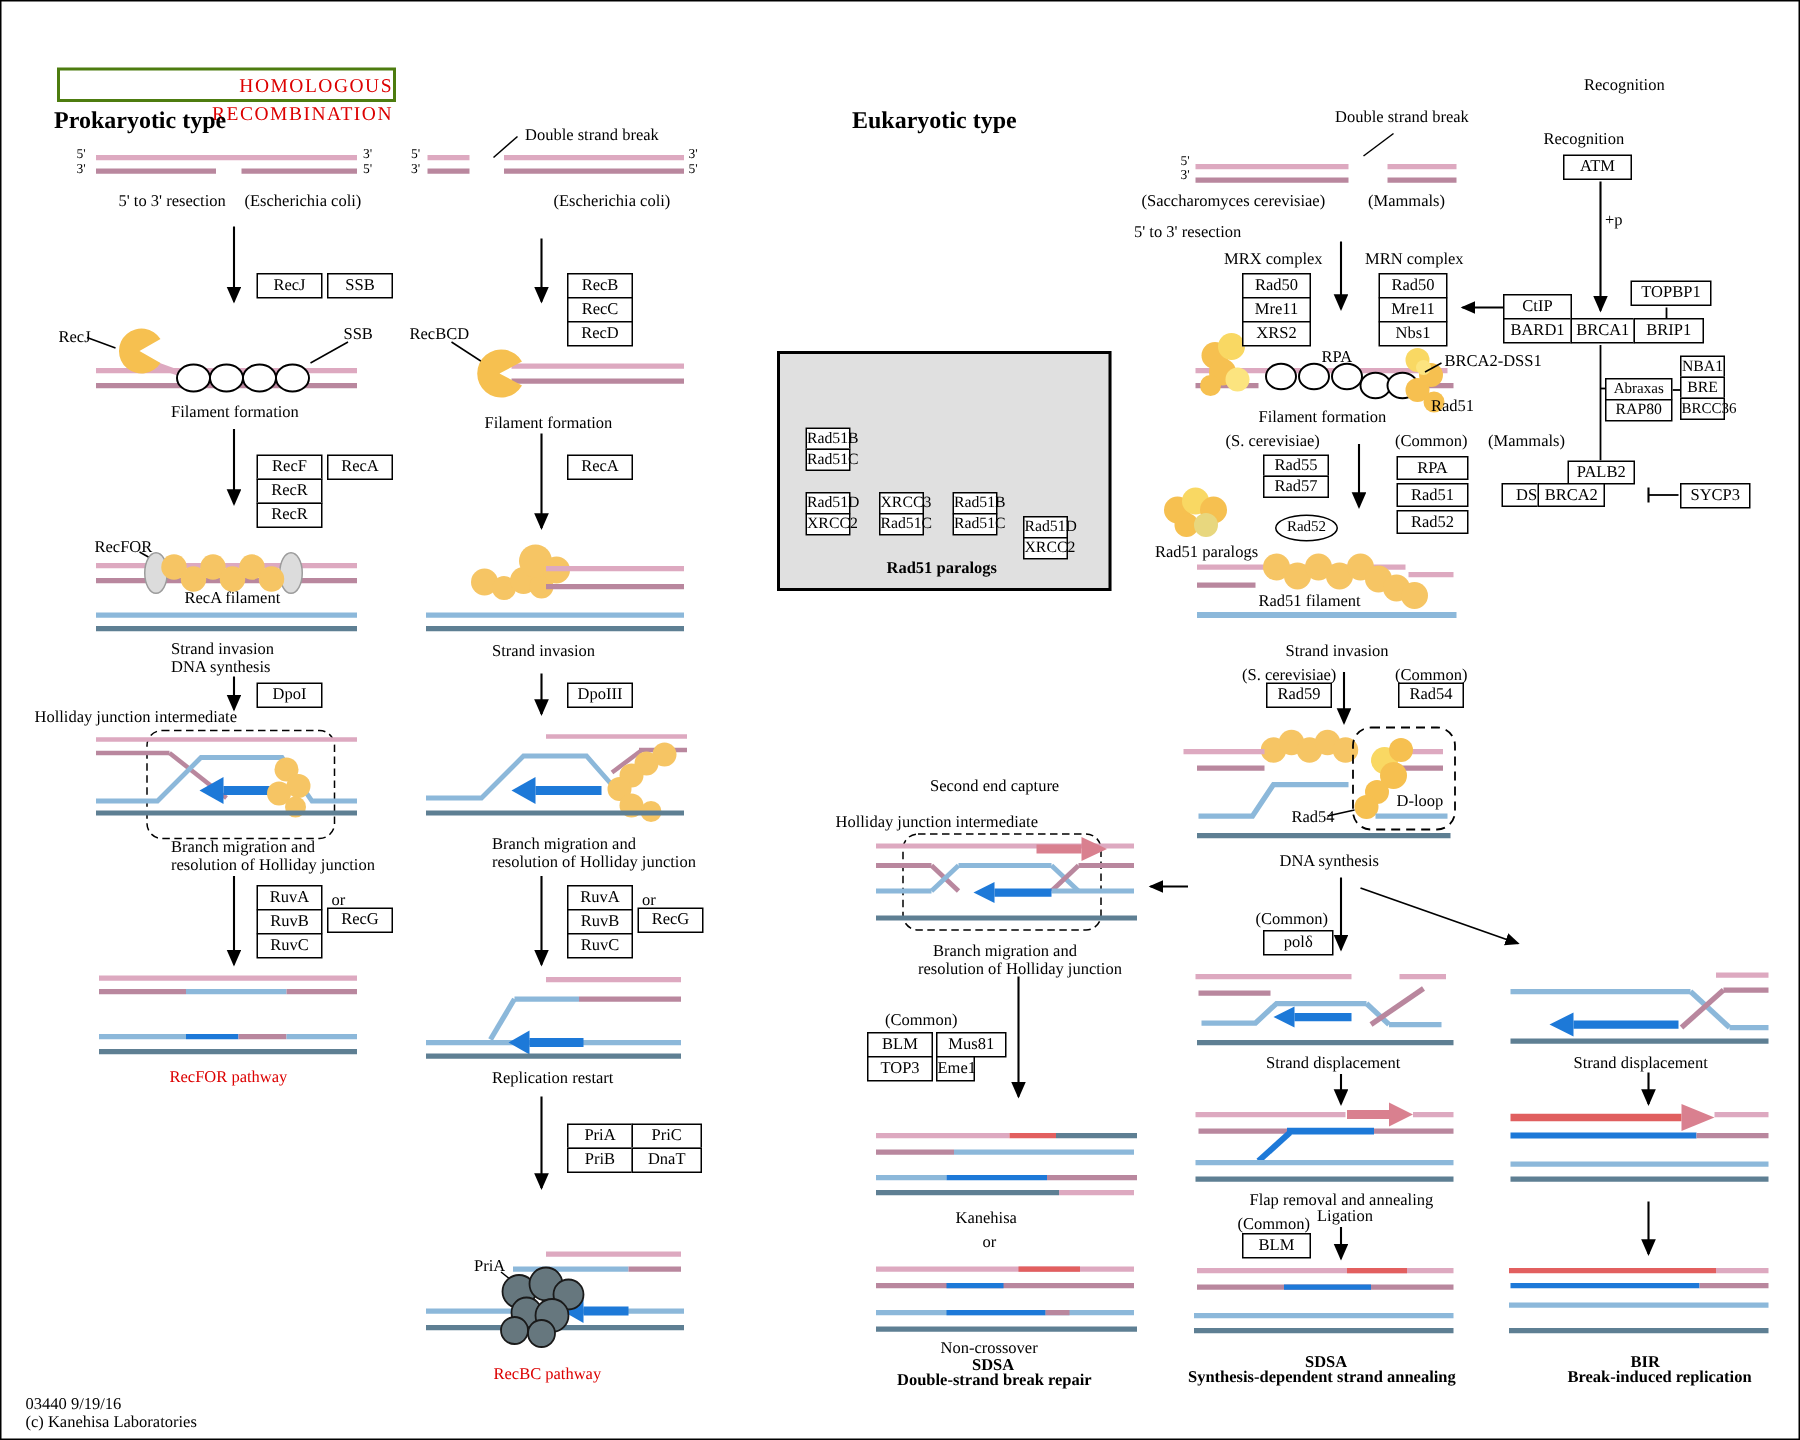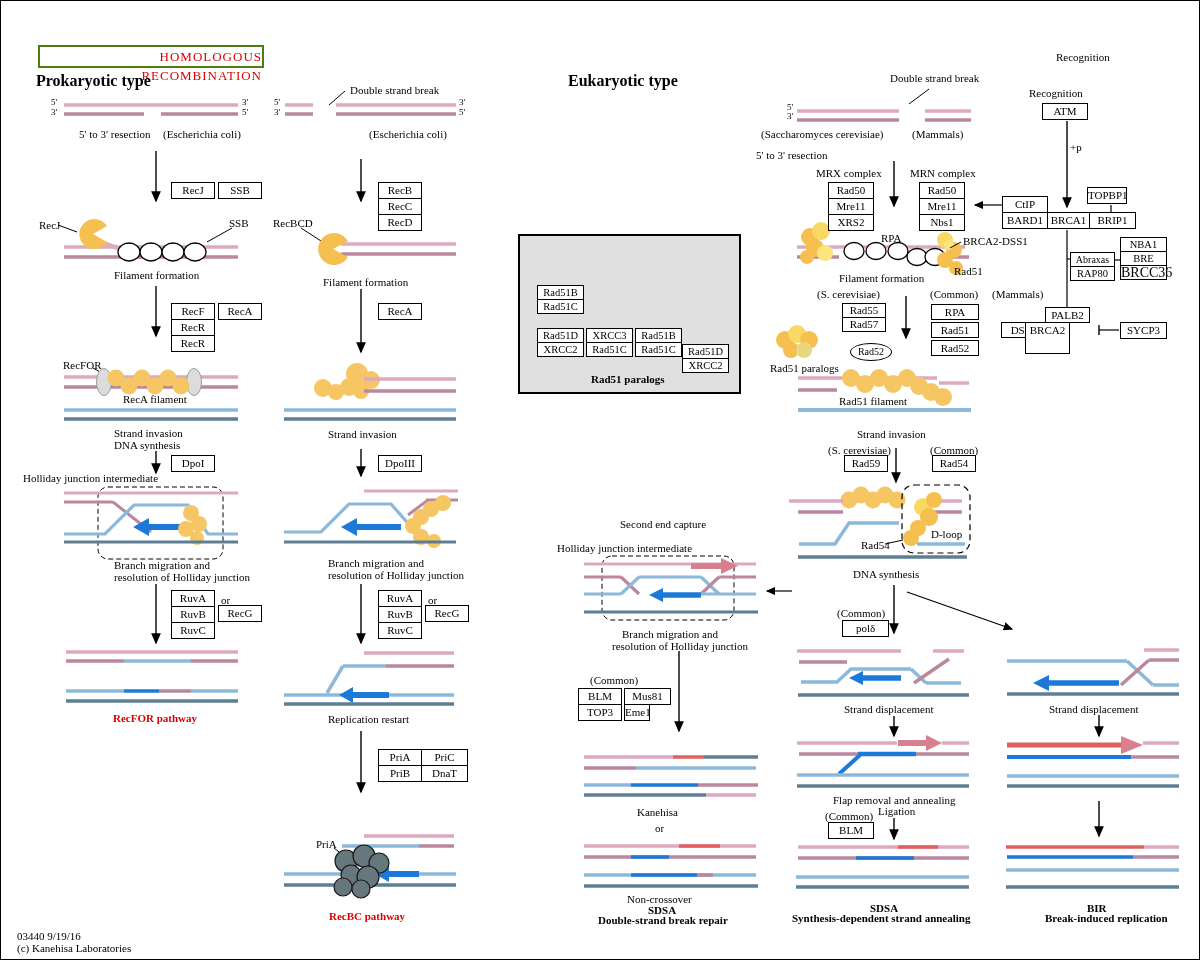--- a/index.html
+++ b/index.html
@@ -1,24 +1,24 @@
 <!DOCTYPE html>
 <html><head>
 <meta charset="utf-8">
 <style>
 *{margin:0;padding:0;box-sizing:border-box}
 html,body{width:1200px;height:960px;background:#fff}
 body{font-family:"Liberation Serif","DejaVu Serif",serif;position:relative;color:#000}
 #canvas{position:absolute;left:0;top:0;width:1200px;height:960px;background:#fff;border:1px solid #000;overflow:hidden}
 svg.layer{position:absolute;left:0;top:0}
 .gbox{position:absolute;background:#fff;border:1px solid #000;font-size:11px;line-height:15px;height:17px;width:44px;text-align:center;white-space:nowrap;z-index:3}
-.sm{width:47px;height:15px;line-height:13px;font-size:10.5px}
+.sm{width:30px;height:15px;line-height:13px;font-size:10.5px}
 .lbl{position:absolute;font-size:11px;line-height:12px;white-space:nowrap;z-index:4}
 .b{font-weight:bold}
-.red{color:#dc0000;font-weight:bold}
+.red{color:#dc0000;font-weight:normal}
 .tiny{font-size:9px;line-height:9px}
 .hd{font-size:16px;font-weight:bold}
 #title-box{position:absolute;left:37px;top:44px;width:226px;height:23px;border:2px solid #4d7c0f;color:#dc0000;font-size:13px;line-height:19px;text-align:right;letter-spacing:1px;z-index:4}
 #paralogs-box{position:absolute;left:517px;top:233px;width:223px;height:160px;background:#e0e0e0;border:2px solid #000;z-index:1}
 .oval{position:absolute;border:1px solid #000;border-radius:50%;background:transparent;font-size:10px;line-height:16px;text-align:center;z-index:4}
 </style>
 </head>
 <body>
 
 <div id="canvas">
@@ -482,33 +482,33 @@
 <div class="gbox" style="left:577px;top:687px">BLM</div>
 <div class="gbox" style="left:577px;top:703px">TOP3</div>
 <div class="gbox" style="left:623px;top:687px;width:47px">Mus81</div>
 <div class="gbox" style="left:623px;top:703px;width:26px">Eme1</div>
 <div class="gbox" style="left:827px;top:821px;width:46px">BLM</div>
 
 <div class="lbl" style="left:1055px;top:50px">Recognition</div>
 <div class="lbl" style="left:1028px;top:86px">Recognition</div>
 <div class="gbox" style="left:1041px;top:102px;width:46px">ATM</div>
 <div class="lbl" style="left:1069px;top:140px">+p</div>
-<div class="gbox" style="left:1086px;top:186px;width:40px">TOPBP1</div>
+<div class="gbox" style="left:1086px;top:186px;width:54px">TOPBP1</div>
 <div class="gbox" style="left:1001px;top:195px;width:46px">CtIP</div>
 <div class="gbox" style="left:1001px;top:211px;width:46px">BARD1</div>
 <div class="gbox" style="left:1046px;top:211px;width:43px">BRCA1</div>
 <div class="gbox" style="left:1088px;top:211px;width:47px">BRIP1</div>
 <div class="gbox sm" style="left:1119px;top:236px">NBA1</div>
 <div class="gbox sm" style="left:1119px;top:250px">BRE</div>
-<div class="gbox sm" style="left:1119px;top:264px;font-size:14px">BRCC36</div>
+<div class="gbox sm" style="left:1119px;top:264px;font-size:10px">BRCC36</div>
 <div class="gbox sm" style="left:1069px;top:251px;width:45px;font-size:10px">Abraxas</div>
 <div class="gbox sm" style="left:1069px;top:265px;width:45px">RAP80</div>
 <div class="gbox" style="left:1044px;top:306px;width:45px;height:16px;line-height:14px">PALB2</div>
 <div class="gbox" style="left:1000px;top:321px;width:45px;height:16px;line-height:14px">DSS1</div>
-<div class="gbox" style="left:1024px;top:321px;width:45px;height:32px;line-height:14px">BRCA2</div>
+<div class="gbox" style="left:1024px;top:321px;width:45px;height:16px;line-height:14px">BRCA2</div>
 <div class="gbox" style="left:1119px;top:321px;width:47px">SYCP3</div>
 
 <div class="lbl" style="left:619px;top:517px">Second end capture</div>
 <div class="lbl" style="left:556px;top:541px">Holliday junction intermediate</div>
 <div class="lbl" style="left:621px;top:627px">Branch migration and</div>
 <div class="lbl" style="left:611px;top:639px">resolution of Holliday junction</div>
 <div class="lbl" style="left:589px;top:673px">(Common)</div>
 <div class="lbl" style="left:636px;top:805px">Kanehisa</div>
 <div class="lbl" style="left:654px;top:821px">or</div>
 <div class="lbl" style="left:626px;top:892px">Non-crossover</div>

